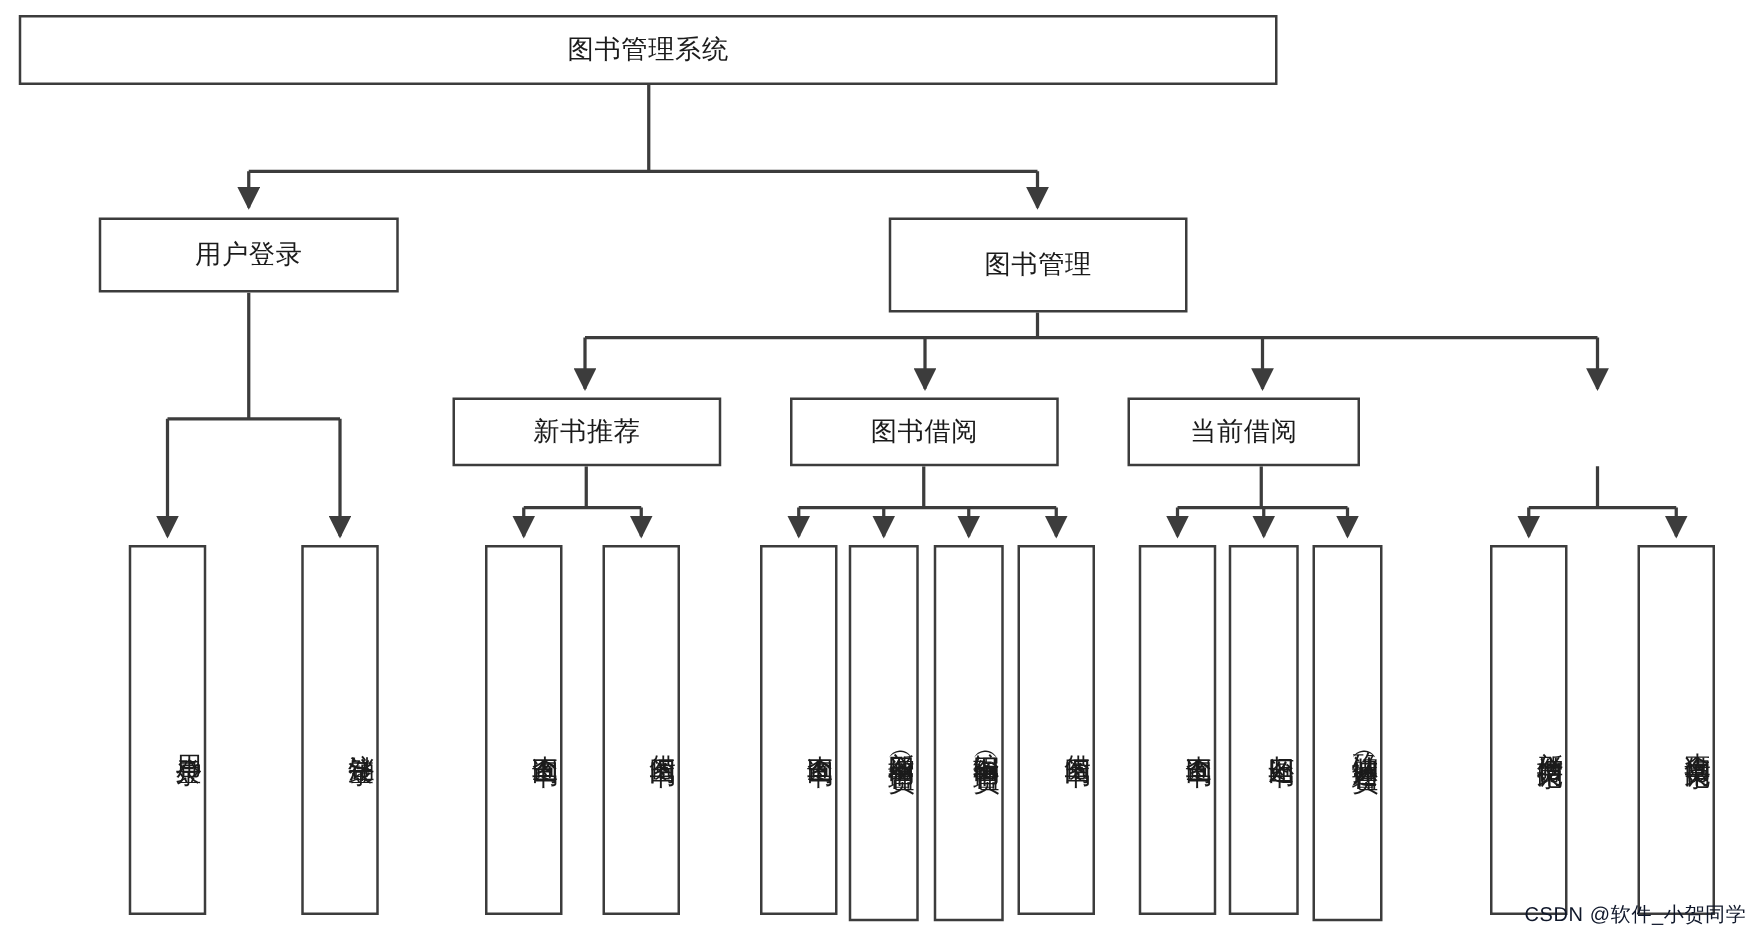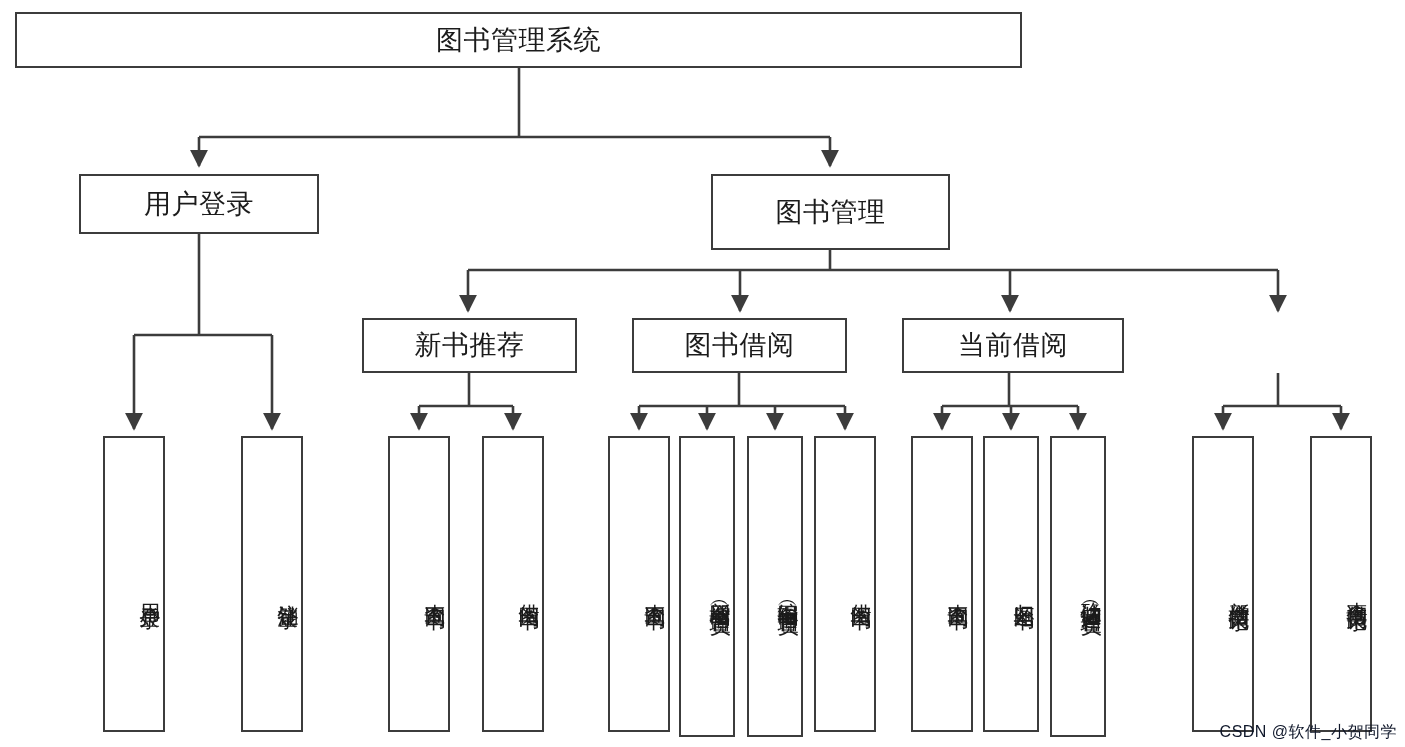--- a/index.html
+++ b/index.html
@@ -30,21 +30,21 @@
     position: absolute;
     box-sizing: border-box;
     background: #ffffff;
     border: 2px solid #3c3c3c;
     display: flex;
     align-items: center;
     justify-content: center;
     color: #1b1b1b;
   }
   .node-h {
-    font-size: 27px;
+    font-size: 21px;
     line-height: 1.2;
     letter-spacing: 0.5px;
     white-space: nowrap;
   }
   .node-v {
     font-size: 21px;
     line-height: 1.22;
     writing-mode: vertical-rl;
     text-orientation: upright;
     letter-spacing: 2px;
@@ -135,21 +135,21 @@
   <div class="node node-h" style="left: 711px; top: 174px; width: 239px; height: 76px;">
     <span>图书管理</span>
   </div>
 
   <div class="node node-h" style="left: 362px; top: 318px; width: 215px; height: 55px;">
     <span>新书推荐</span>
   </div>
   <div class="node node-h" style="left: 632px; top: 318px; width: 215px; height: 55px;">
     <span>图书借阅</span>
   </div>
-  <div class="node node-h" style="left: 902px; top: 318px; width: 222px; height: 55px; justify-content: center;">
+  <div class="node node-h" style="left: 902px; top: 318px; width: 186px; height: 55px; justify-content: center;">
     <span>当前借阅</span>
   </div>
 
   <div class="node node-v" style="left: 103px; top: 436px; width: 62px; height: 296px;">
     <span>用户登录</span>
   </div>
   <div class="node node-v" style="left: 241px; top: 436px; width: 62px; height: 296px;">
     <span>注销登录</span>
   </div>
   <div class="node node-v" style="left: 388px; top: 436px; width: 62px; height: 296px;">

